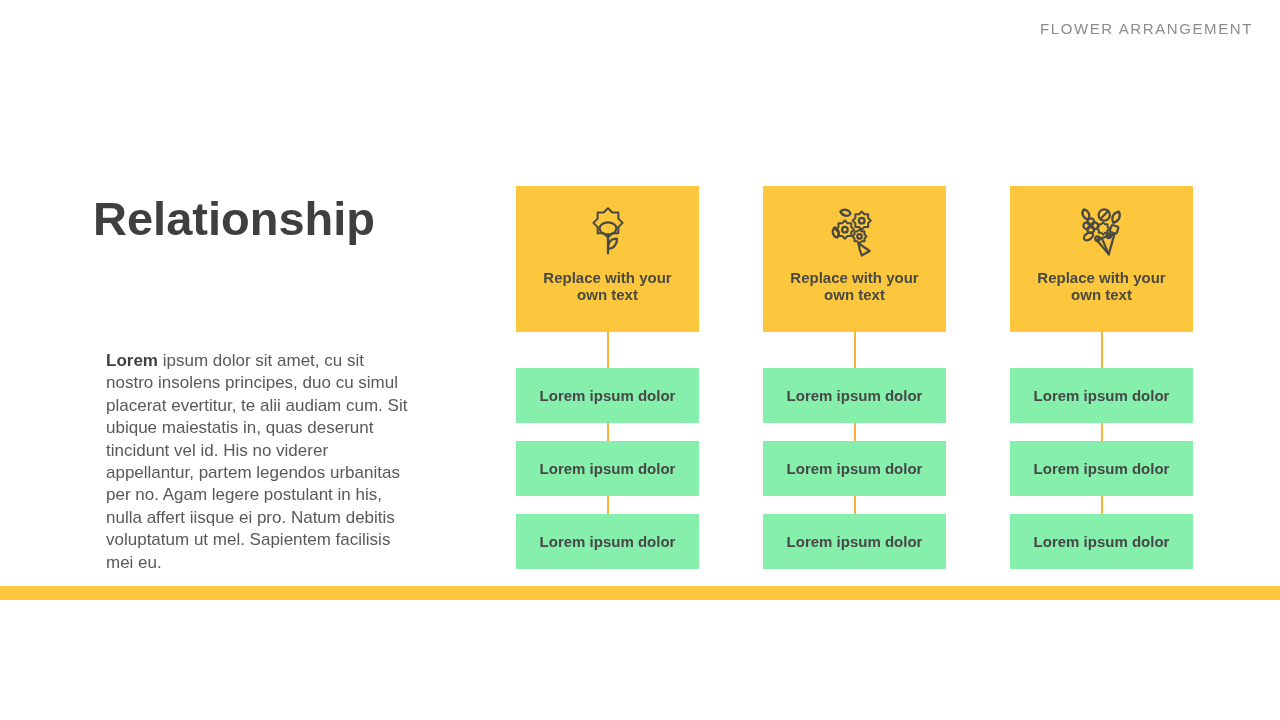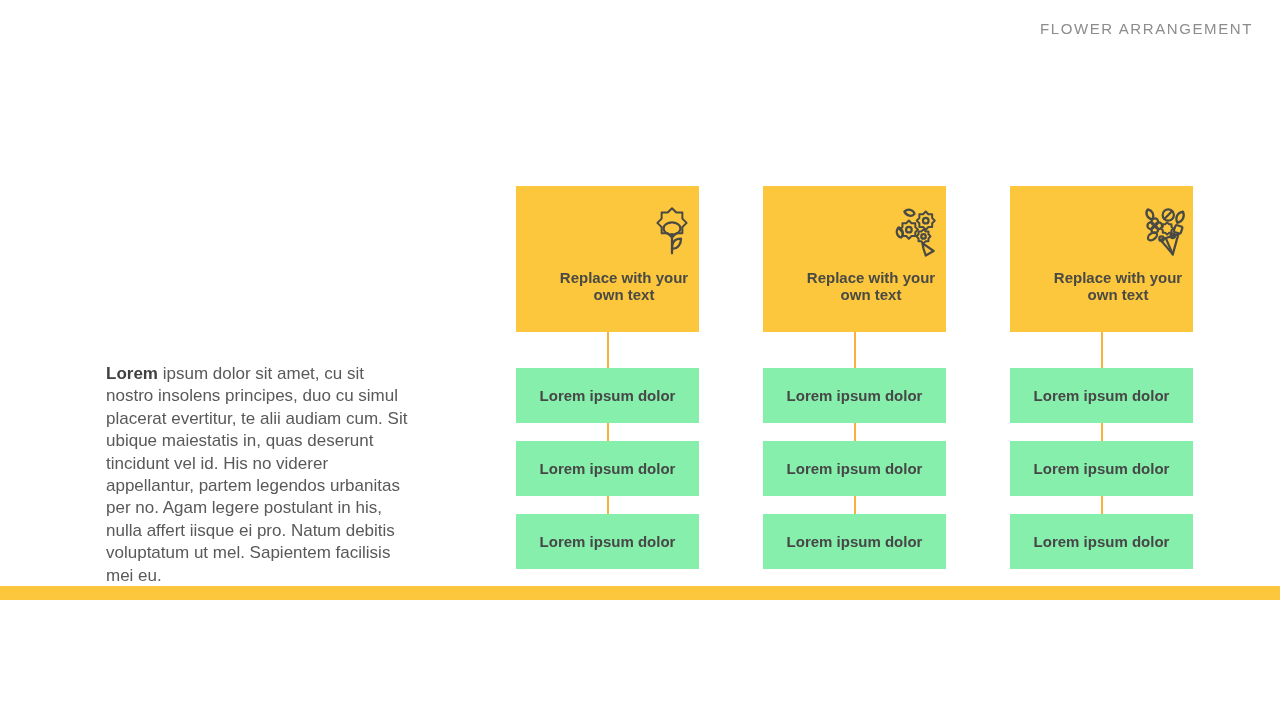--- a/index.html
+++ b/index.html
@@ -10,31 +10,31 @@
   .brand{
     position:absolute;top:20px;right:27px;
     font-size:15px;letter-spacing:1.6px;color:#8c8c8c;font-weight:400;
   }
   .page-title{
     position:absolute;left:93px;top:180px;width:400px;
     font-size:47px;line-height:77px;font-weight:700;color:#3f3f3f;
     letter-spacing:0px;
   }
   .description{
-    position:absolute;left:106px;top:363px;width:302px;
+    position:absolute;left:106px;top:350px;width:302px;
     font-size:17px;line-height:22.4px;color:#595959;
   }
   .description b{color:#404040;}
   .diagram{
     position:absolute;left:516px;top:186px;display:flex;gap:64px;
   }
   .column{width:183px;display:flex;flex-direction:column;align-items:center;}
   .header-box{
     width:183px;height:146px;background:#fcc63d;
-    display:flex;flex-direction:column;align-items:flex-end;justify-content:flex-start;
+    display:flex;flex-direction:column;align-items:center;justify-content:flex-start;
     box-sizing:border-box;
   }
   .header-box .icon-wrap{margin-top:16px;height:62px;display:flex;align-items:center;justify-content:center;}
   .header-box .header-label{
     font-size:15px;font-weight:700;color:#4a4a44;text-align:center;
     line-height:16.5px;width:150px;margin-top:6px;
   }
   .connector{width:2px;background:#f9b13c;}
   .connector.lg{height:36px;}
   .connector.sm{height:18px;}
@@ -49,20 +49,21 @@
   .flower-svg{stroke:#4a4a44;fill:none;stroke-width:2;stroke-linecap:round;stroke-linejoin:round;}
 </style>
 </head>
 <body>
 
 <div class="slide">
 
   <div class="brand">FLOWER ARRANGEMENT</div>
 
   <div class="page-title">
+    <div>Relationship</div>
   </div>
 
   <div class="description"><b>Lorem</b><span> ipsum dolor sit amet, cu sit nostro insolens principes, duo cu simul placerat evertitur, te alii audiam cum. Sit ubique maiestatis in, quas deserunt tincidunt vel id. His no viderer appellantur, partem legendos urbanitas per no. Agam legere postulant in his, nulla affert iisque ei pro. Natum debitis voluptatum ut mel. Sapientem facilisis mei eu.</span></div>
 
   <div class="diagram">
 
     <div class="column">
       <div class="header-box">
         <div class="icon-wrap">
           <svg class="flower-svg" width="54" height="54" viewBox="0 0 48 48">

